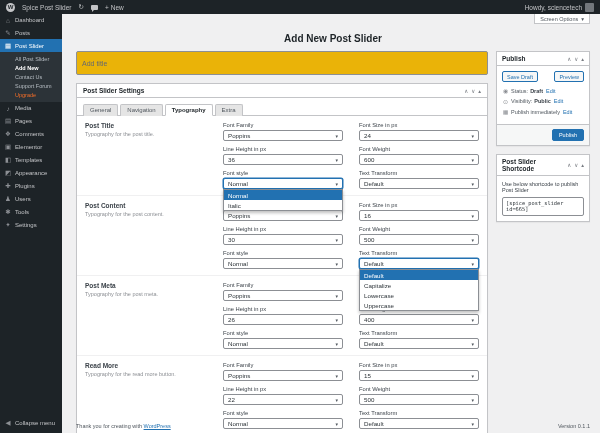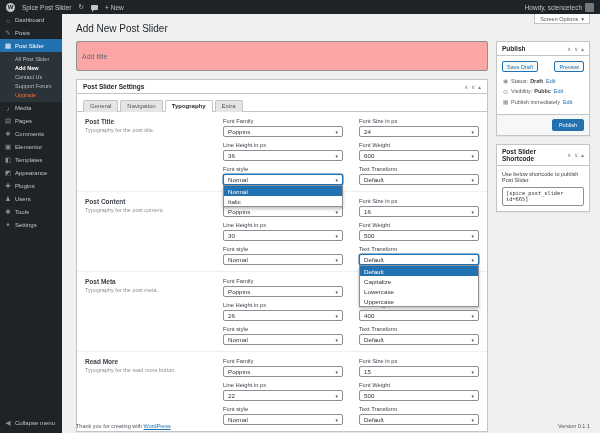--- a/index.html
+++ b/index.html
@@ -24,26 +24,26 @@
   .submenu { background:#2c3338; padding:2px 0 3px 15px; }
   .submenu-item { padding:1.5px 0; color:#b5bcc2; font-size:5.5px; }
   .submenu-item.current-sub { color:#fff; font-weight:bold; }
   .submenu-item.upgrade { color:#f56e28; }
   #collapse { position:absolute; bottom:4px; left:0; right:0; }
 
   
   #content { position:absolute; top:14px; left:62px; right:0; bottom:0; background:#f0f0f1; }
   #screen-options { position:absolute; top:0; right:10px; background:#fff; border:1px solid #c3c4c7; border-top:none; font-size:5.5px; padding:1.5px 5px; color:#50575e; display:flex; gap:3px; align-items:center; z-index:5; }
   #page { padding:6px 10px 0 14px; }
-  #page-title { font-size:10px; font-weight:400; color:#1d2327; margin:3px 0 7px; }
+  #page-title { font-size:10px; font-weight:700; color:#1d2327; margin:13px 0 7px;text-align:center; }
   .columns { display:flex; gap:8px; align-items:flex-start; }
   .main-col { flex:1; min-width:0; }
   .side-col { width:94px; flex:none; display:flex; flex-direction:column; gap:8px; }
 
-  #title-input { width:100%; height:30px; border:1px solid #8c8f94; border-radius:2px; background:#fca5a5; font-size:7px; padding:0 5px; color:#2c3338; display:block; }
+  #title-input { width:100%; height:24px; border:1px solid #8c8f94; border-radius:2px; background:#eab308; font-size:7px; padding:0 5px; color:#2c3338; display:block; }
   #title-input::placeholder { color:#646970; }
 
   .postbox { background:#fff; border:1px solid #c3c4c7; box-shadow:0 1px 1px rgba(0,0,0,.04); }
   #settings-box { margin-top:8px; }
   .postbox-header { display:flex; align-items:center; justify-content:space-between; padding:3px 6px; border-bottom:1px solid #c3c4c7; }
   .postbox-title { font-size:6.5px; font-weight:bold; color:#1d2327; }
   .handle-icons { display:flex; gap:3px; color:#787c82; font-size:5.5px; }
   .handle-icons span { cursor:pointer; }
 
   .nav-tabs { display:flex; gap:2px; padding:5px 6px 0; border-bottom:1px solid #c3c4c7; background:#fff; }

